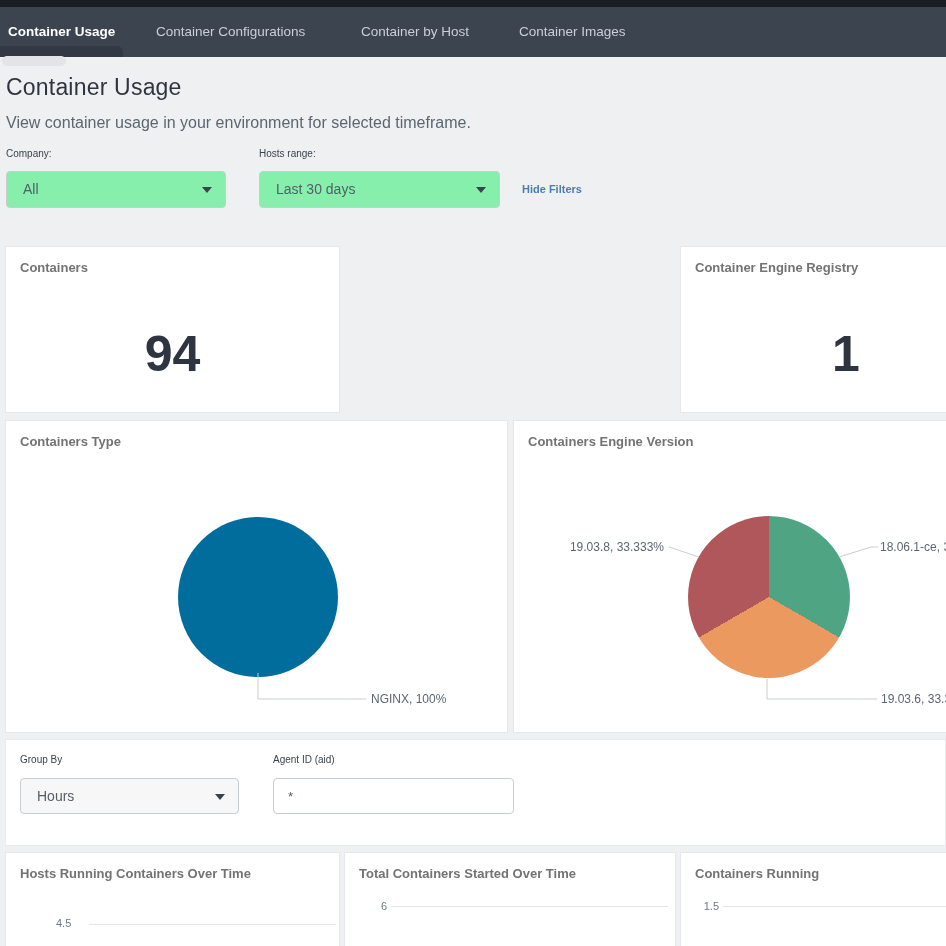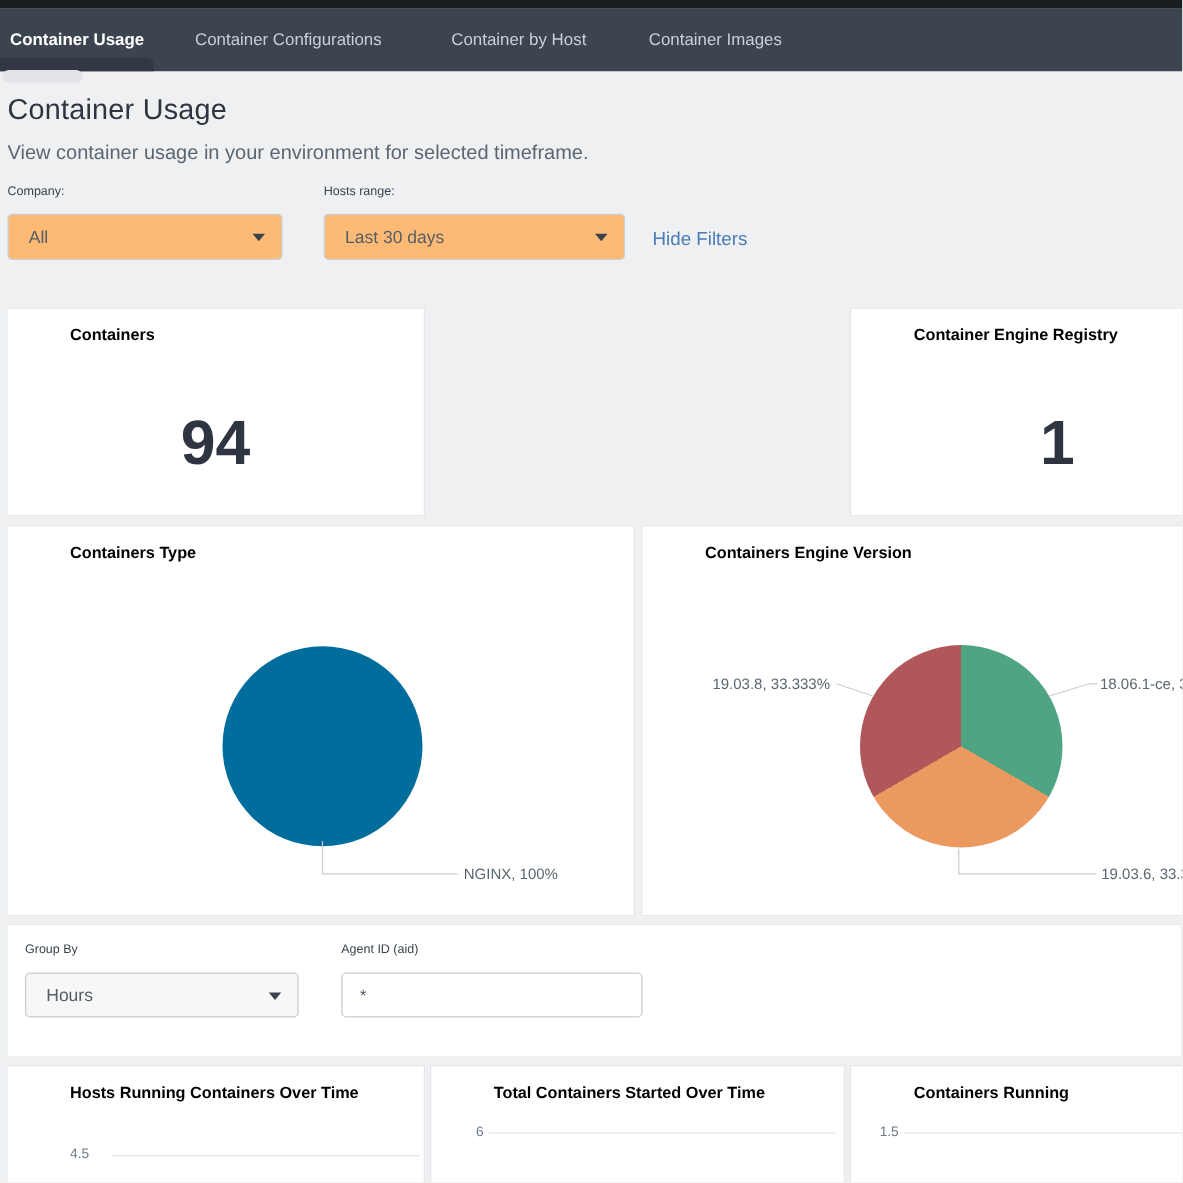--- a/index.html
+++ b/index.html
@@ -13,28 +13,28 @@
   .nav-tab.active{color:#ffffff;font-weight:bold;}
   .active-pill{position:absolute;left:0;top:39px;width:123px;height:11px;background:#323944;border-radius:0 6px 0 0;}
   .stub-button{position:absolute;left:2px;top:56px;width:64px;height:10px;background:#e3e4e7;border-radius:5px;}
 
   
   .page-title{position:absolute;left:6px;top:74px;font-size:23px;font-weight:500;color:#2f3540;letter-spacing:.2px;}
   .page-subtitle{position:absolute;left:6px;top:114px;font-size:16px;color:#5a6671;}
 
   
   .filter-label{position:absolute;font-size:10px;color:#3a434d;}
-  .select{position:absolute;height:37px;background:#fdba74;border:1px solid #c8cdd2;border-radius:4px;box-sizing:border-box;
+  .select{position:absolute;height:37px;background:#86efac;border:1px solid #c8cdd2;border-radius:4px;box-sizing:border-box;
           font-size:14px;color:#545d68;line-height:35px;padding-left:16px;cursor:pointer;}
   .select .caret{position:absolute;right:13px;top:15px;width:0;height:0;border-left:5px solid transparent;border-right:5px solid transparent;border-top:6px solid #3a434d;}
-  .link{position:absolute;font-size:15px;color:#4a7cb6;cursor:pointer;}
+  .link{position:absolute;font-size:11px;color:#4a7cb6;cursor:pointer;font-weight:bold;}
 
   
   .card{position:absolute;background:#ffffff;border:1px solid #e5e7ea;box-sizing:border-box;}
-  .card-title{position:absolute;left:14px;top:12px;font-size:13px;font-weight:bold;color:#000000;line-height:1.45;margin-left:36px;}
+  .card-title{position:absolute;left:14px;top:12px;font-size:13px;font-weight:bold;color:#737373;line-height:1.45;}
   .big-value{position:absolute;left:0;right:0;top:82px;text-align:center;font-size:50px;font-weight:bold;color:#2f3540;line-height:1;}
 
   
   .pie{position:absolute;border-radius:50%;}
   .callout{position:absolute;font-size:12px;color:#5a6671;white-space:nowrap;}
   .leader{position:absolute;left:0;top:0;pointer-events:none;}
 
   
   .fieldset-panel{position:absolute;left:5px;top:739px;width:941px;height:107px;background:#fff;border:1px solid #e8eaec;box-sizing:border-box;}
   .input{position:absolute;height:36px;background:#fff;border:1px solid #c8cdd2;border-radius:4px;box-sizing:border-box;

